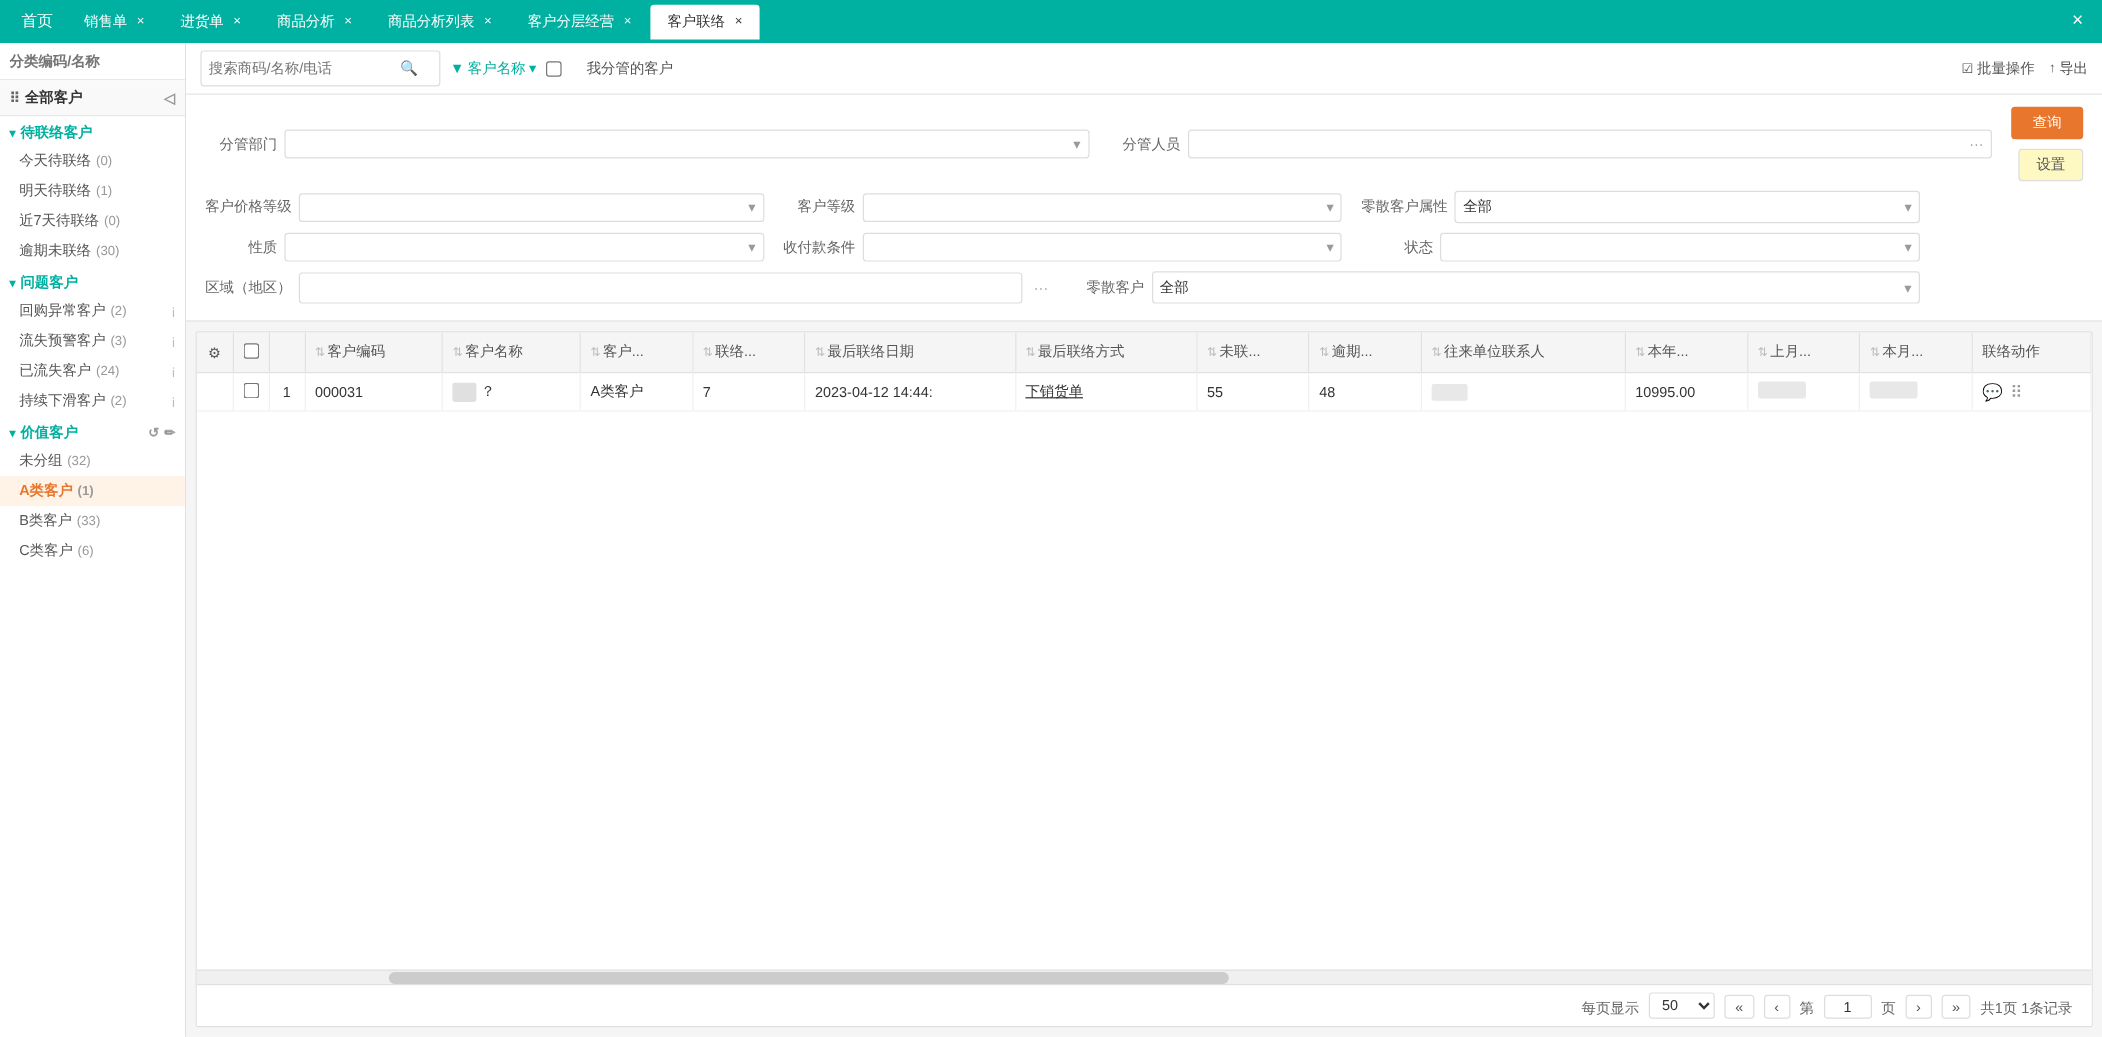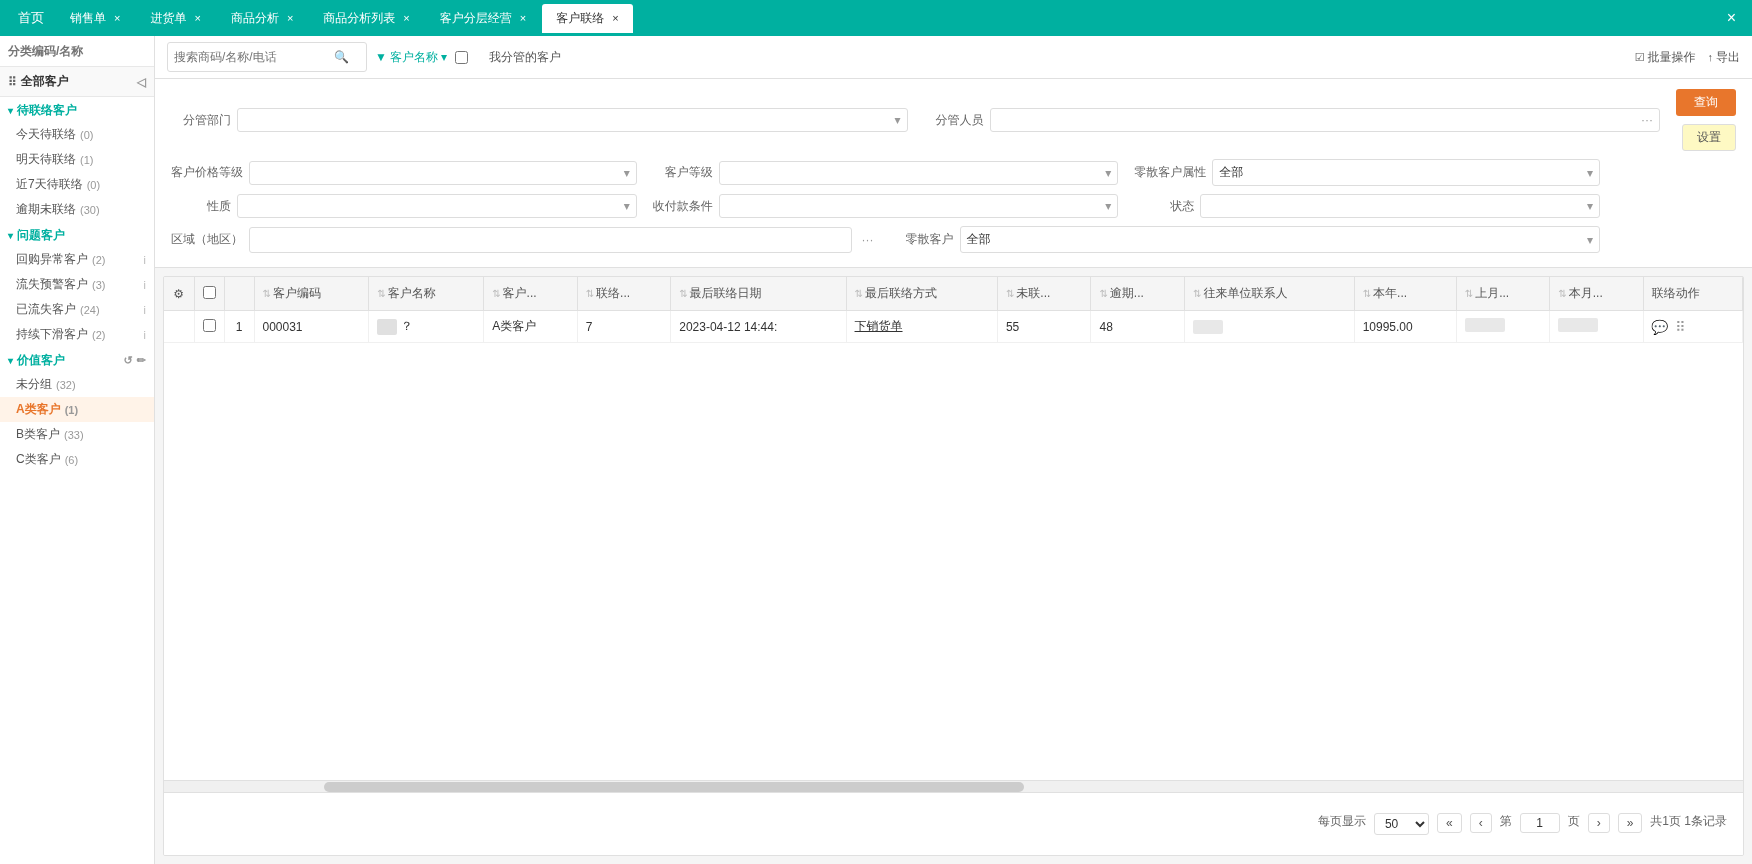--- a/index.html
+++ b/index.html
@@ -286,23 +286,23 @@
     .td-link { color: #e8762c; cursor: pointer; text-decoration: underline; }
     .checkbox-cell { width: 30px; text-align: center; }
     .row-num { color: #999; text-align: center; }
     .action-icons { display: flex; gap: 6px; align-items: center; }
     .action-icon { color: #999; cursor: pointer; font-size: 14px; }
 
     
     .pagination {
       background: #fff;
       border-top: 1px solid #e0e0e0;
-      padding: 20px 16px;
-      display: flex;
-      align-items: flex-start;
+      padding: 6px 16px;
+      display: flex;
+      align-items: flex-end;
       gap: 8px;
       justify-content: flex-end;
     }
     .pagination-label { color: #666; }
     .page-size-select {
       border: 1px solid #ddd;
       border-radius: 3px;
       padding: 2px 6px;
       background: #fff;
       color: #333;

